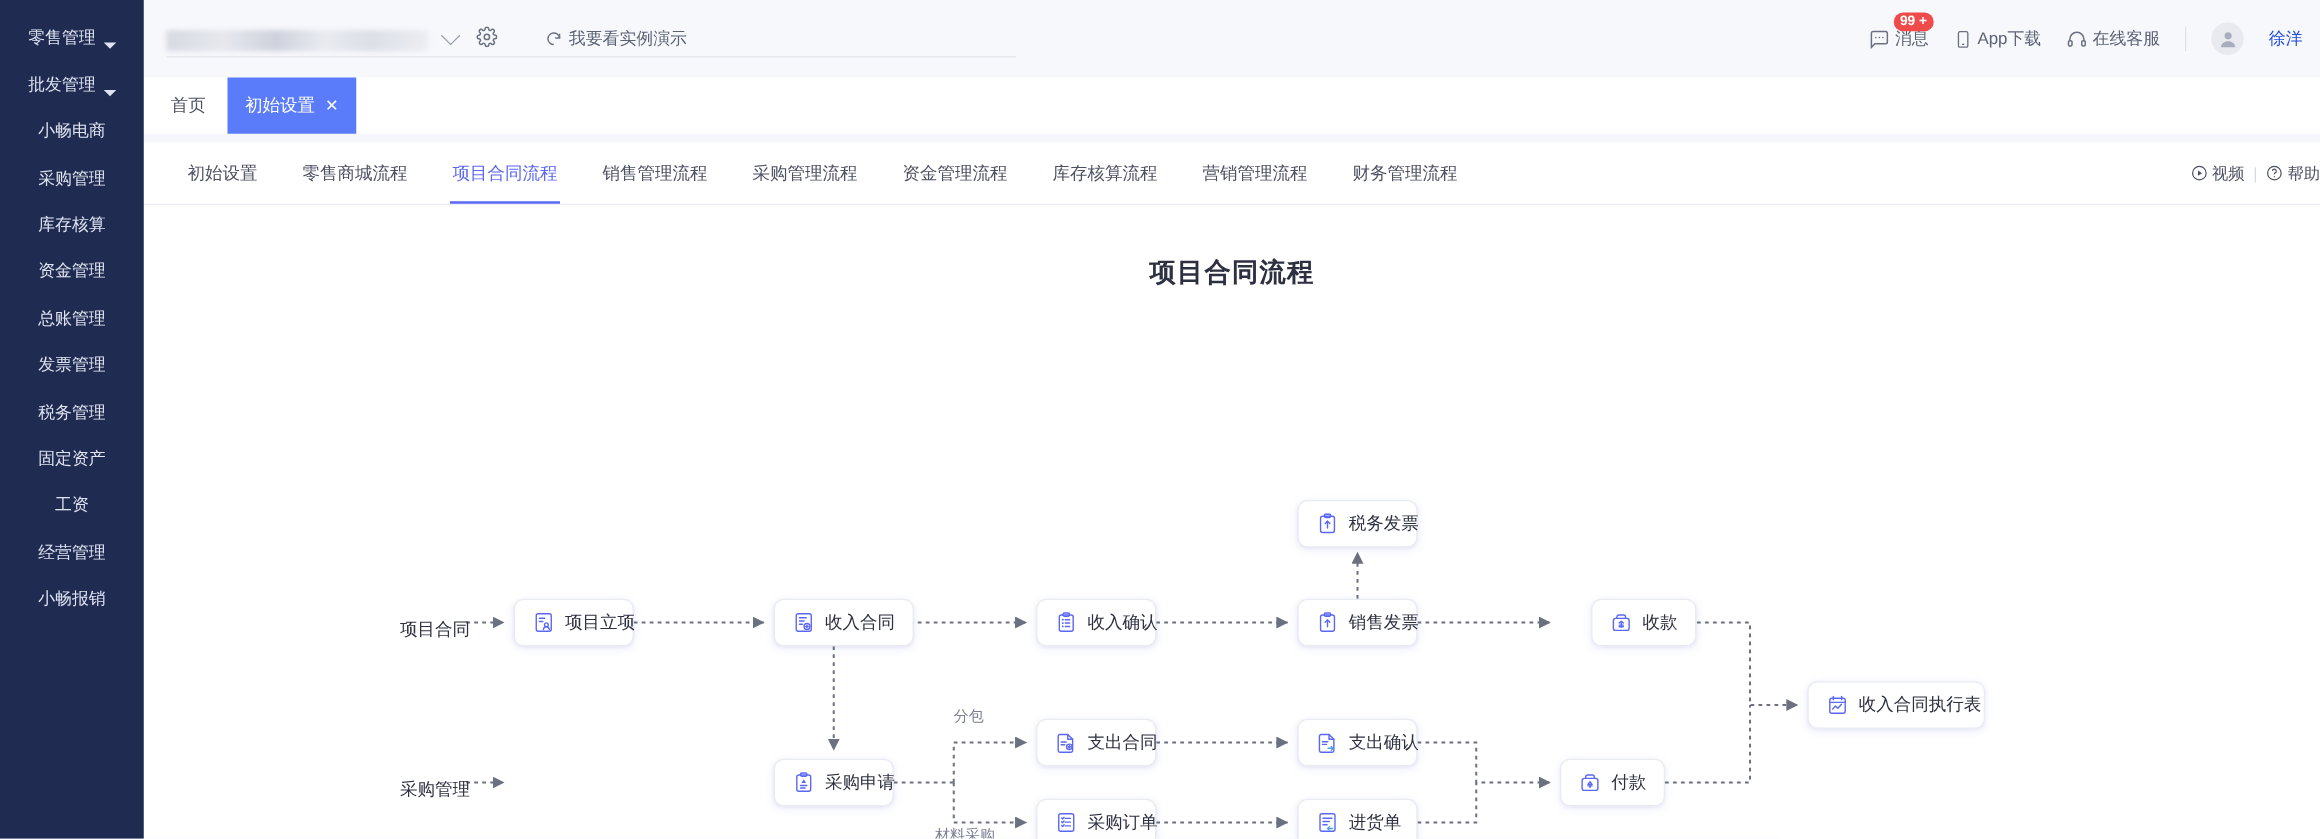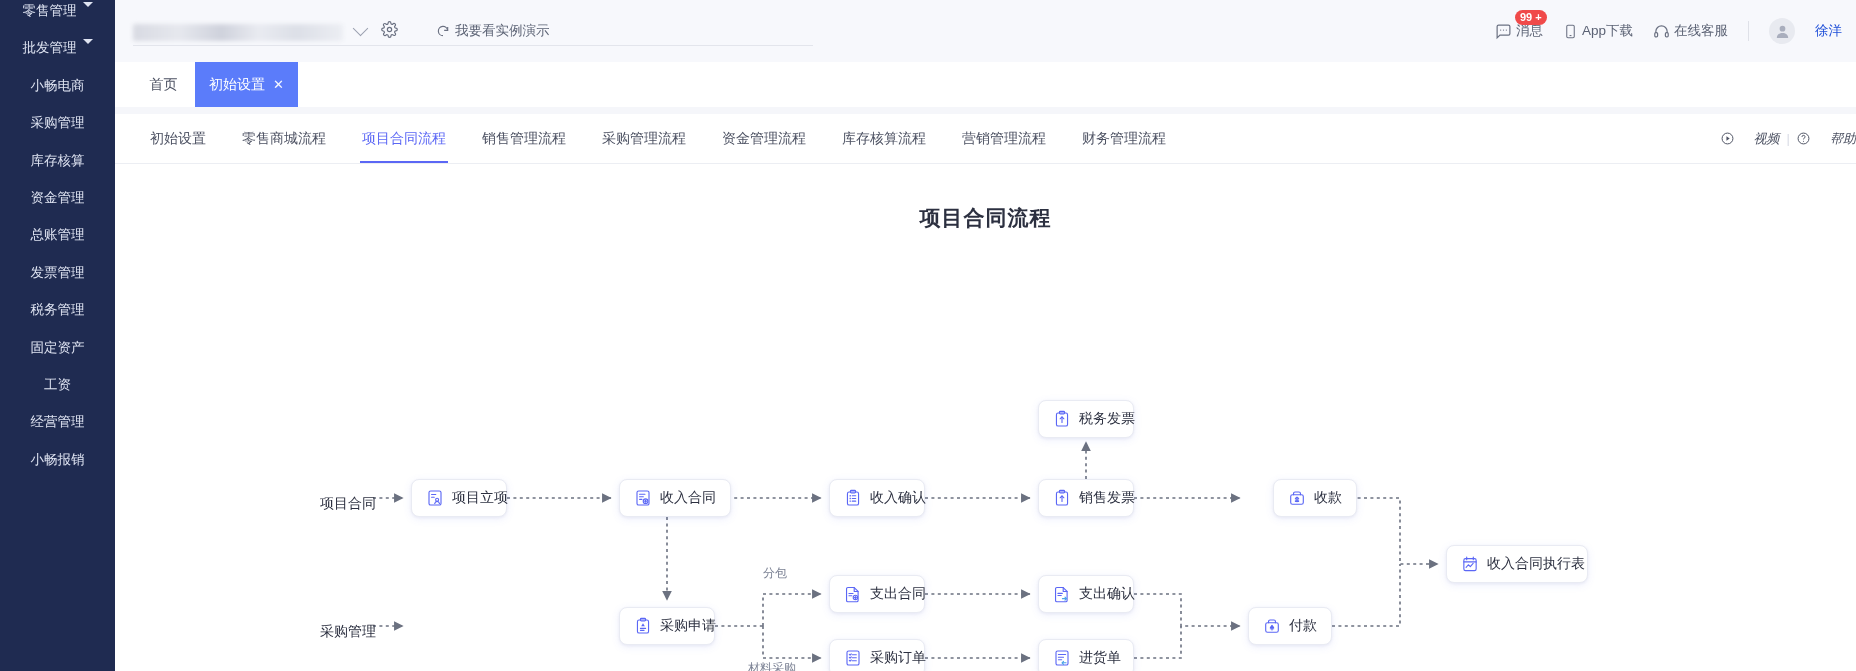--- a/index.html
+++ b/index.html
@@ -20,21 +20,21 @@
     position:relative; z-index:5;
     overflow:hidden;
   }
   .logo-box { height:62px; padding:9px 0 0 10px; position:relative; }
   .logo-row { display:flex; align-items:center; gap:4px; }
   .logo-mark { width:22px; height:22px; flex:0 0 22px; }
   .logo-text { font-size:11.5px; color:#ffffff; letter-spacing:-0.4px; white-space:nowrap; overflow:hidden; }
   .logo-sub { font-size:11.5px; color:#ffffff; margin-top:2px; padding-left:1px; }
   .side-menu { padding-top:2px; }
   .side-item {
-    height:37.4px; display:flex; align-items:flex-start; justify-content:center;
+    height:37.4px; display:flex; align-items:flex-end; justify-content:center;
     font-size:13.5px; color:#dfe4f2; cursor:pointer; gap:6px;
     white-space:nowrap;
   }
   .caret { width:0;height:0;border-left:5px solid transparent;border-right:5px solid transparent;border-top:5px solid #dfe4f2; display:inline-block; }
 
   
   .main { flex:1 1 auto; display:flex; flex-direction:column; min-width:0; background:#f5f6fa; }
 
   
   .topbar {
@@ -58,21 +58,21 @@
   .badge {
     position:absolute; top:-12px; left:20px;
     background:#f04a4a; color:#fff; border-radius:9px;
     font-size:11px; line-height:15px; height:15px; padding:0 5px; font-weight:bold;
   }
   .divider-v { width:1px; height:20px; background:#dfe1e8; }
   .avatar { width:26px;height:26px;border-radius:50%;background:#e8eaf0; display:flex;align-items:center;justify-content:center; }
   .username { color:#1d4ed8; font-size:13.5px; white-space:nowrap; }
 
   
-  .tabstrip { height:45px; background:#ffffff; display:flex; align-items:flex-end; padding-left:17px; flex:0 0 45px; }
+  .tabstrip { height:45px; background:#ffffff; display:flex; align-items:flex-end; padding-left:4px; flex:0 0 45px; }
   .tab-home {
     height:45px; min-width:63px; display:flex; align-items:center; justify-content:center;
     font-size:14px; color:#4c5162; cursor:pointer;
   }
   .tab-active {
     height:45px; min-width:102px; background:#5b7cfa; color:#fff;
     display:flex; align-items:center; justify-content:center; gap:8px;
     font-size:14px; cursor:pointer; padding:0 14px;
   }
   .tab-close { font-size:13px; opacity:.95; cursor:pointer; }
@@ -85,21 +85,21 @@
   }
   .subnav-item {
     padding:0 18px; height:49px; display:flex; align-items:center;
     font-size:14px; color:#4c5162; cursor:pointer; position:relative; white-space:nowrap;
   }
   .subnav-item.active { color:#5b67f5; }
   .subnav-item.active::after {
     content:""; position:absolute; left:16px; right:16px; bottom:0; height:2px; background:#5b67f5;
   }
   .subnav-right { position:absolute; right:0px; display:flex; align-items:center; gap:7px; color:#4c5162; font-size:13px; }
-  .snr-item { display:flex; align-items:center; gap:20px; cursor:pointer; white-space:nowrap;font-style:italic; }
+  .snr-item { display:flex; align-items:center; gap:4px; cursor:pointer; white-space:nowrap; }
 
   .flow-title { text-align:center; font-size:21px; color:#2c3040; margin-top:40px; letter-spacing:1px; }
 
   
   .canvas { position:relative; width:100%; height:420px; margin-top:18px; }
   .svg-layer { position:absolute; left:0; top:0; width:100%; height:100%; pointer-events:none; }
 
   .lane-label { position:absolute; font-size:14px; color:#2c3040; white-space:nowrap; }
 
   .node {

